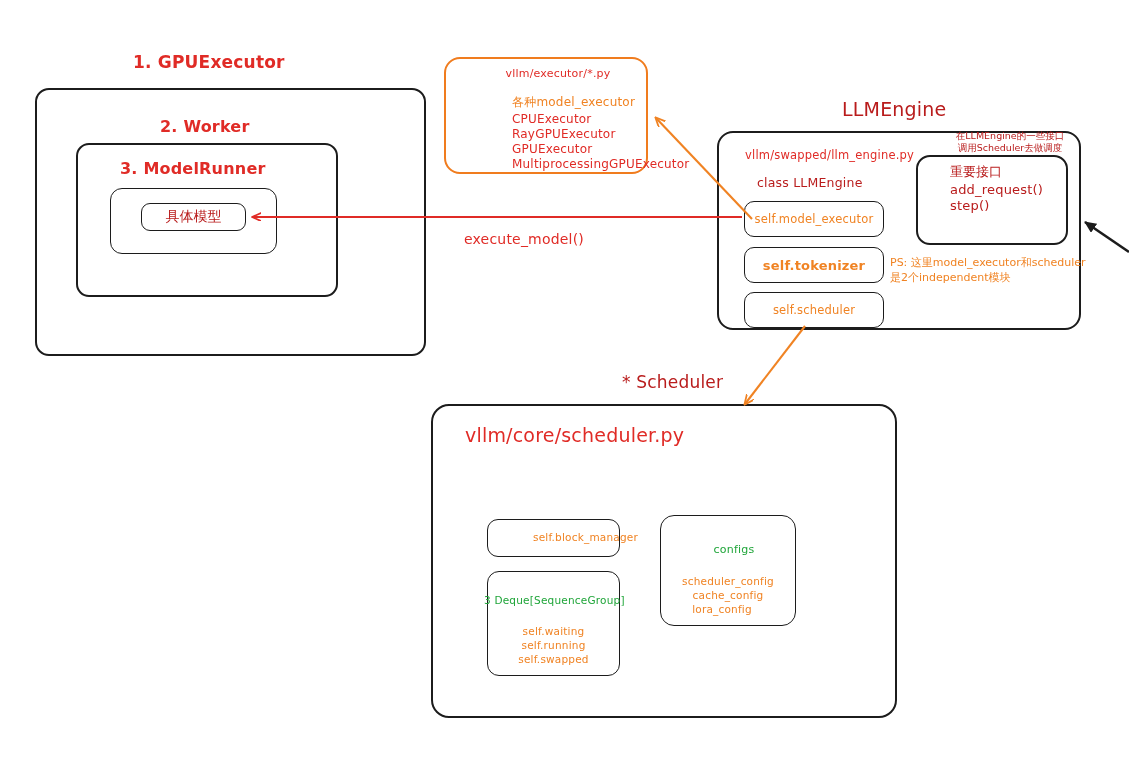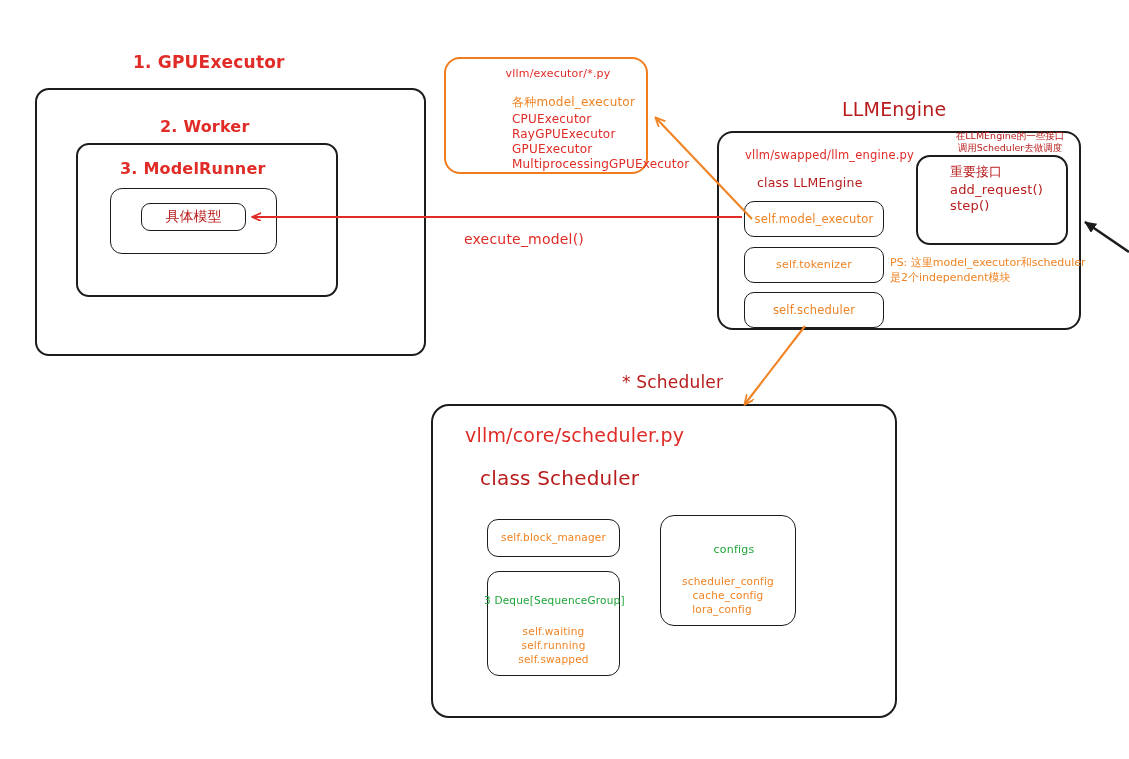--- a/index.html
+++ b/index.html
@@ -89,21 +89,21 @@
   <div class="box" style="left:717px; top:131px; width:364px; height:199px; border-radius:16px;"></div>
 
   <div class="lbl hand red" style="left:745px; top:148px; font-size:11.5px;">vllm/swapped/llm_engine.py</div>
 
   <div class="lbl hand black" style="left:757px; top:175px; font-size:12.5px;">class LLMEngine</div>
 
   <div class="box thin" style="left:744px; top:201px; width:140px; height:36px; border-radius:10px;"></div>
   <div class="lbl hand orange center" style="left:744px; top:212px; width:140px; font-size:11.5px;">self.model_executor</div>
 
   <div class="box thin" style="left:744px; top:247px; width:140px; height:36px; border-radius:10px;"></div>
-  <div class="lbl hand orange center" style="left:744px; top:258px; width:140px; font-size:11px;">self.tokenizer</div>
+  <div class="lbl hand orange center" style="left:744px; top:258px; width:140px; font-size:13px;font-weight:bold;">self.tokenizer</div>
 
   <div class="box thin" style="left:744px; top:292px; width:140px; height:36px; border-radius:10px;"></div>
   <div class="lbl hand orange center" style="left:744px; top:303px; width:140px; font-size:11.5px;">self.scheduler</div>
 
   <div class="lbl cn black center" style="left:930px; top:130px; width:160px; font-size:9.5px;">在LLMEngine的一些接口</div>
   <div class="lbl cn black center" style="left:930px; top:142px; width:160px; font-size:9.5px;">调用Scheduler去做调度</div>
 
   <div class="box" style="left:916px; top:155px; width:152px; height:90px; border-radius:14px;"></div>
   <div class="lbl cn black" style="left:950px; top:164px; font-size:13px;">重要接口</div>
   <div class="lbl hand black" style="left:950px; top:182px; font-size:13px;">add_request()</div>
@@ -111,24 +111,23 @@
 
   <div class="lbl cn orange" style="left:890px; top:256px; font-size:11px;">PS: 这里model_executor和scheduler</div>
   <div class="lbl cn orange" style="left:890px; top:271px; font-size:11px;">是2个independent模块</div>
 
   <div class="lbl hand black" style="left:622px; top:372px; font-size:17px;">* Scheduler</div>
 
   <div class="box" style="left:431px; top:404px; width:466px; height:314px; border-radius:18px;"></div>
 
   <div class="lbl hand red" style="left:465px; top:424px; font-size:19px;">vllm/core/scheduler.py</div>
 
-  <div class="lbl hand black" style="left:480px; top:466px; font-size:20px;">class Scheduler</div>
 
   <div class="box thin" style="left:487px; top:519px; width:133px; height:38px; border-radius:11px;"></div>
-  <div class="lbl hand orange center" style="left:487px; top:531px; width:133px; font-size:10.5px;">self.block_manager</div>
+  <div class="lbl hand orange center" style="left:487px; top:531px; width:133px; font-size:10.5px;padding-left:32px;">self.block_manager</div>
 
   <div class="box thin" style="left:487px; top:571px; width:133px; height:105px; border-radius:12px;"></div>
   <div class="lbl hand green center" style="left:484px; top:594px; width:140px; font-size:10.5px;">3 Deque[SequenceGroup]</div>
   <div class="lbl hand orange center" style="left:487px; top:625px; width:133px; font-size:10.5px;">self.waiting</div>
   <div class="lbl hand orange center" style="left:487px; top:639px; width:133px; font-size:10.5px;">self.running</div>
   <div class="lbl hand orange center" style="left:487px; top:653px; width:133px; font-size:10.5px;">self.swapped</div>
 
   <div class="box thin" style="left:660px; top:515px; width:136px; height:111px; border-radius:14px;"></div>
   <div class="lbl hand green center" style="left:660px; top:543px; width:148px; font-size:11px;">configs</div>
   <div class="lbl hand orange center" style="left:660px; top:575px; width:136px; font-size:10.5px;">scheduler_config</div>

